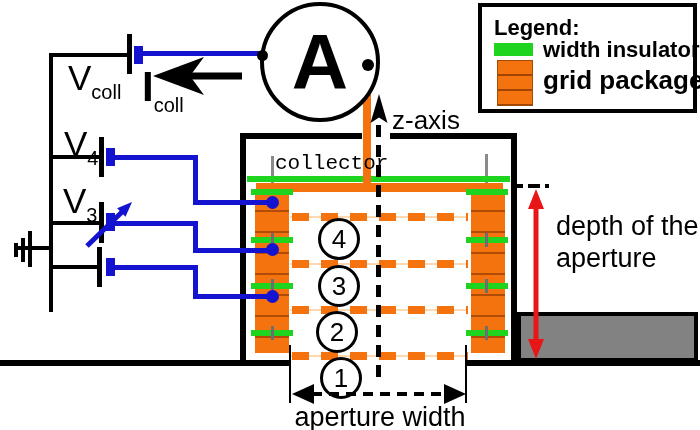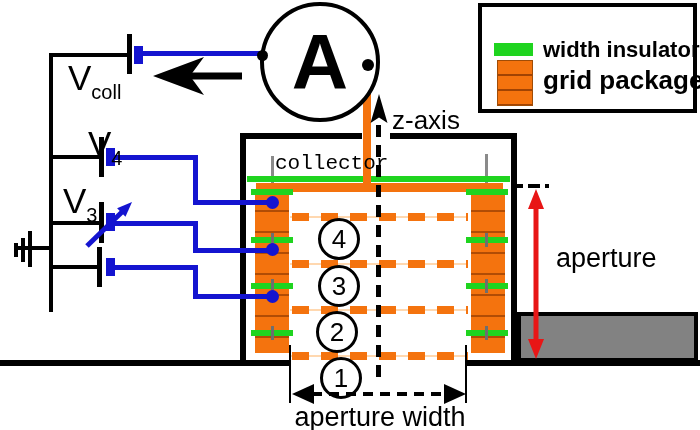--- a/index.html
+++ b/index.html
@@ -137,20 +137,21 @@
     </div>
 
   <div class="abs blk" style="left:289px;top:345px;width:2px;height:58px;z-index:14;"></div>
   <div class="abs blk" style="left:465px;top:345px;width:2px;height:58px;z-index:14;"></div>
 
   <div class="abs" style="left:517px;top:312px;width:181px;height:50px;background:#828282;border:4px solid #000;
               box-sizing:border-box;z-index:5;"></div>
 
   <div class="abs" style="left:478px;top:3px;width:219px;height:110px;border:4px solid #000;background:#fff;
               box-sizing:border-box;z-index:20;">
+    <span class="lbl" style="left:12px;top:8px;font-size:22px;font-weight:bold;">Legend:</span>
     <div class="abs grn" style="left:12px;top:36px;width:39px;height:13px;"></div>
     <span class="lbl" style="left:61px;top:30px;font-size:22px;font-weight:bold;">width insulator</span>
     <div class="legend-swatch-grid" style="left:15px;top:53px;width:34px;height:44px;"></div>
     <span class="lbl" style="left:61px;top:58px;font-size:26px;font-weight:bold;">grid package</span>
   </div>
 
   <svg id="svg-overlay" width="700" height="430" viewBox="0 0 700 430">
     <line x1="188" y1="76" x2="242" y2="76" stroke="#000" stroke-width="7"></line>
     <polygon points="153,76 204,57 190,76 204,95" fill="#000"></polygon>
     <line x1="87" y1="246" x2="122" y2="212" stroke="#1414D0" stroke-width="5"></line>
@@ -161,25 +162,29 @@
     <polygon points="536,359 528,339 544,339" fill="#E81616"></polygon>
     <line x1="312" y1="394" x2="446" y2="394" stroke="#000" stroke-width="4" stroke-dasharray="10 7"></line>
     <polygon points="292,394 314,384 314,404" fill="#000"></polygon>
     <polygon points="466,394 444,384 444,404" fill="#000"></polygon>
     <line x1="511" y1="186" x2="558" y2="186" stroke="#000" stroke-width="4" stroke-dasharray="12 5 12 5 4 14"></line>
   </svg>
 
   <span class="lbl" style="left:68px;top:58px;font-size:35px;">
     <span>V</span><span class="sub">coll</span>
   </span>
-  <span class="lbl" style="left:64px;top:124px;font-size:35px;margin-left:24px;">
+  <span class="lbl" style="left:142px;top:63px;font-size:42px;font-weight:bold;">
+    <span>I</span><span class="sub" style="font-weight:normal;top:11px;">coll</span>
+  </span>
+  <span class="lbl" style="left:64px;top:124px;font-size:35px;">
     <span>V</span><span class="sub">4</span>
   </span>
   <span class="lbl" style="left:63px;top:181px;font-size:35px;">
     <span>V</span><span class="sub">3</span>
   </span>
 
   <span class="lbl" style="left:275px;top:152px;font-size:21px;font-family:Liberation Mono, monospace;">collector</span>
   <span class="lbl" style="left:392px;top:105px;font-size:26px;">z-axis</span>
   <span class="lbl" style="left:292px;top:402px;width:176px;text-align:center;font-size:27px;">aperture width</span>
+  <span class="lbl" style="left:556px;top:211px;font-size:27px;">depth of the</span>
   <span class="lbl" style="left:556px;top:243px;font-size:27px;">aperture</span>
 
 </div>
 
 </body></html>

